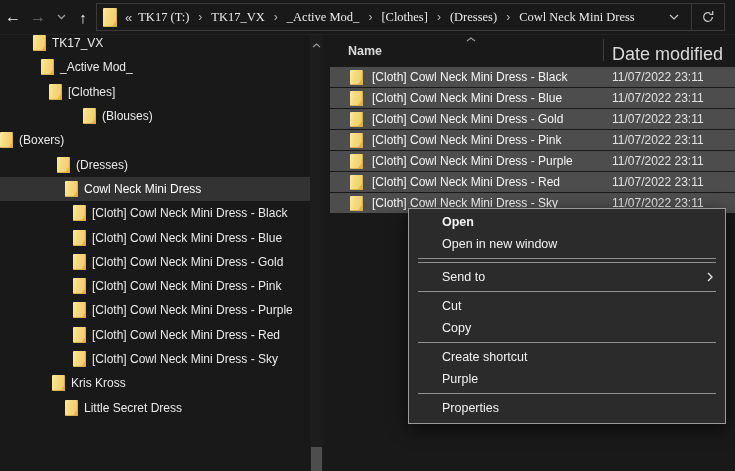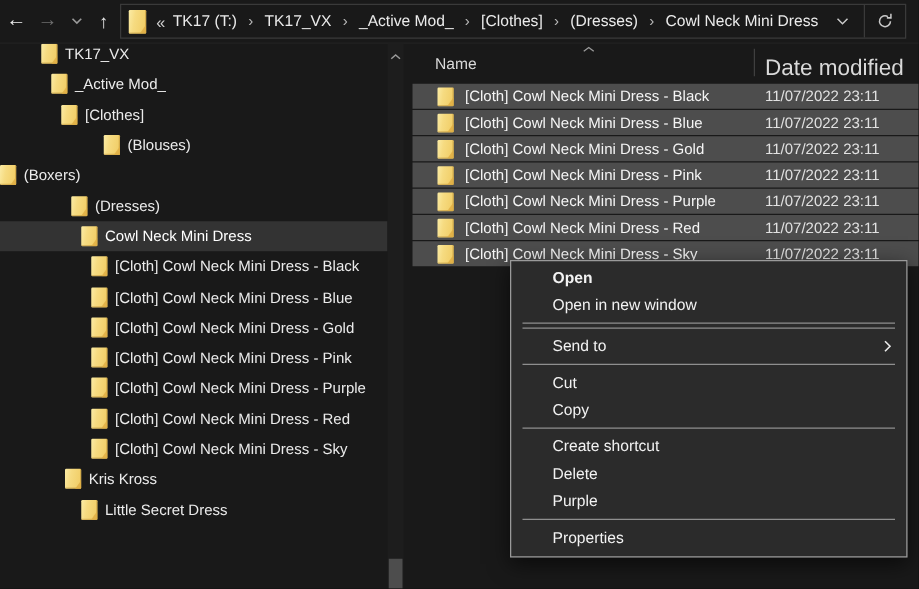--- a/index.html
+++ b/index.html
@@ -38,21 +38,21 @@
     border: 1px solid #3a3a3a;
     display: flex; align-items: stretch;
     background: #191919;
   }
   .addr-main {
     flex: 1; display: flex; align-items: center;
     padding-left: 6px; overflow: hidden;
   }
   .addr-overflow { color: #cfcfcf; font-size: 13px; margin: 0 4px 0 8px; }
   .crumbs { display: flex; align-items: center; }
-  .crumb { color: #ebebeb; font-size: 12.5px; white-space: nowrap; padding: 0 2px; }
+  .crumb { color: #ebebeb; font-size: 12.5px; white-space: nowrap; padding: 0 2px; font-family: Liberation Serif, serif; }
   .crumb-sep { color: #b8b8b8; font-size: 12px; padding: 0 7px; }
   .addr-history {
     margin-left: auto; width: 34px; align-self: stretch;
     display: flex; align-items: center; justify-content: center;
   }
   .refresh-btn {
     width: 33px; border-left: 1px solid #3a3a3a;
     display: flex; align-items: center; justify-content: center;
   }
 
@@ -81,21 +81,21 @@
   .scroll-thumb {
     position: absolute; left: 1px; right: 1px; bottom: 0; height: 24px;
     background: #4d4d4d;
   }
 
   
   .files { position: absolute; left: 330px; top: 35px; right: 0; bottom: 0; }
   .files-header { position: relative; height: 32px; }
   .col-name {
     position: absolute; left: 18px; top: 9px;
-    color: #d9d9d9; font-size: 12.5px;
+    color: #d9d9d9; font-size: 12.5px; font-weight: bold;
   }
   .sort-chevron { position: absolute; left: 136px; top: 2px; }
   .col-divider {
     position: absolute; left: 273px; top: 4px; height: 22px; width: 1px;
     background: #3f3f3f;
   }
   .col-date {
     position: absolute; left: 282px; top: 9px;
     color: #d9d9d9; font-size: 18px;
   }
@@ -338,19 +338,18 @@
       <div class="menu-item">Send to<span class="submenu-arrow">
           <svg width="6" height="10" viewBox="0 0 6 10">
             <polyline points="1,1 5,5 1,9" fill="none" stroke="#e8e8e8" stroke-width="1.3"></polyline>
           </svg>
         </span></div>
       <div class="menu-sep"></div>
       <div class="menu-item">Cut</div>
       <div class="menu-item">Copy</div>
       <div class="menu-sep"></div>
       <div class="menu-item">Create shortcut</div>
-      <div class="menu-item">Delete</div>
       <div class="menu-item">Purple</div>
       <div class="menu-sep"></div>
       <div class="menu-item">Properties</div>
     </div>
 
 </div>
 
 </body></html>

